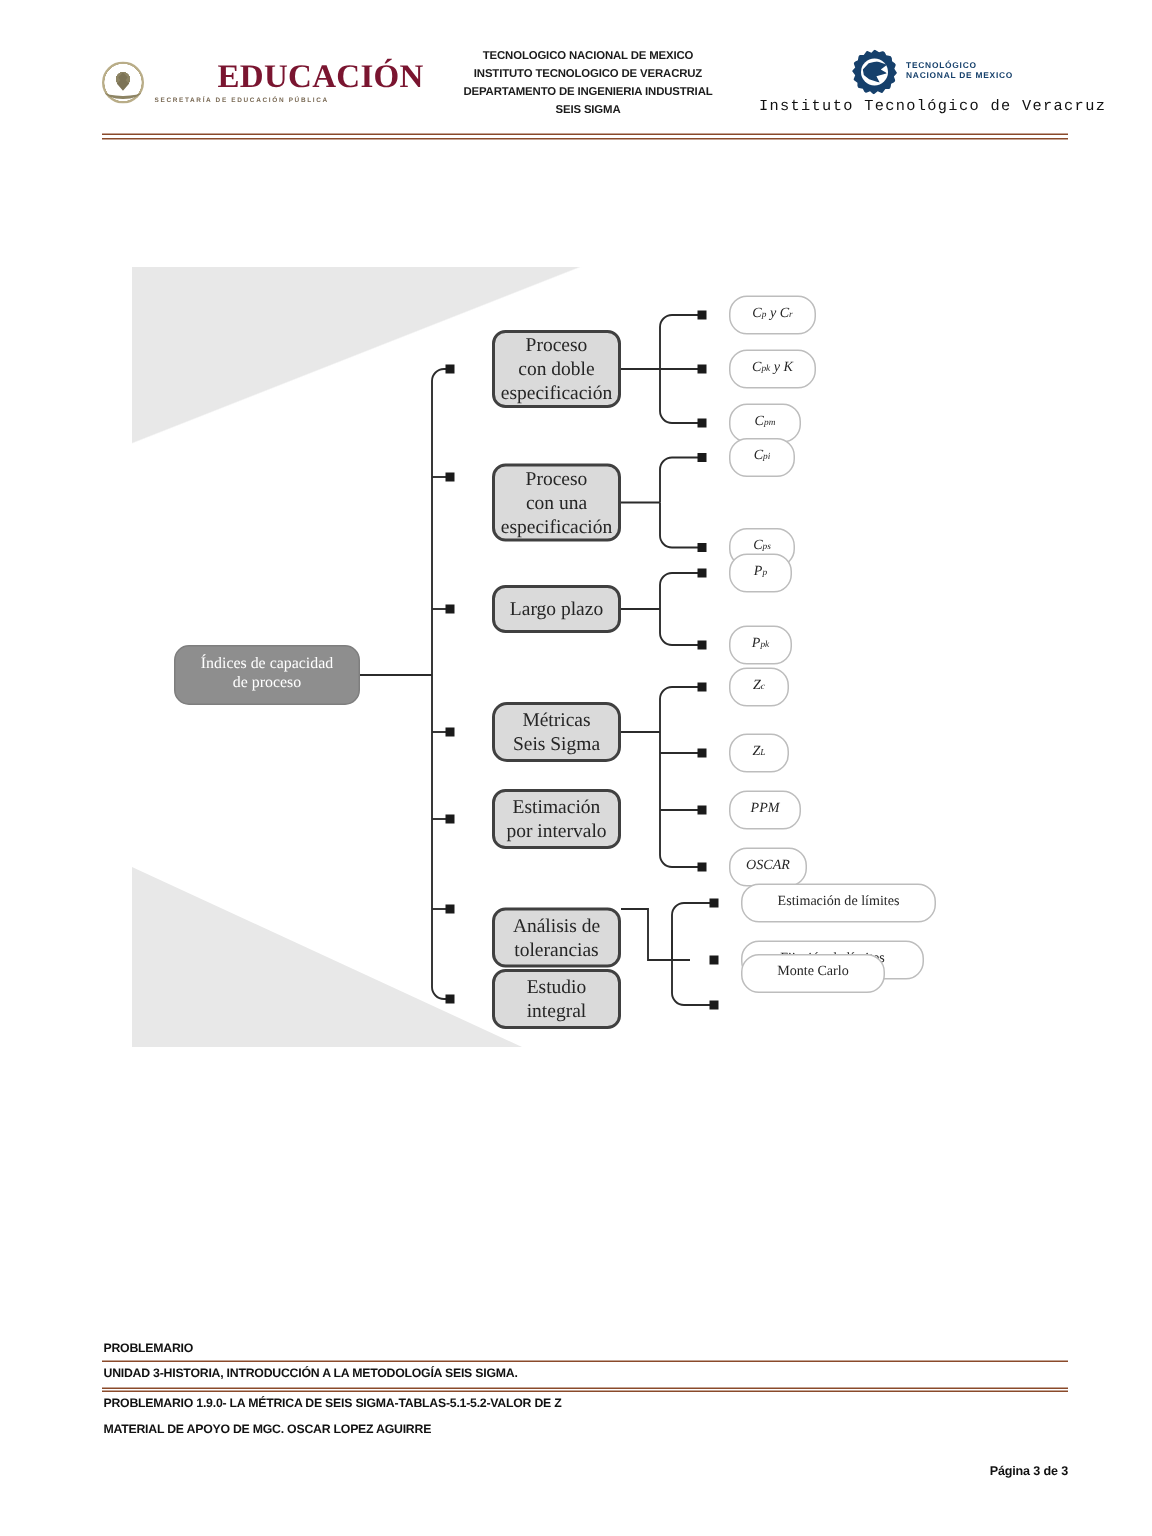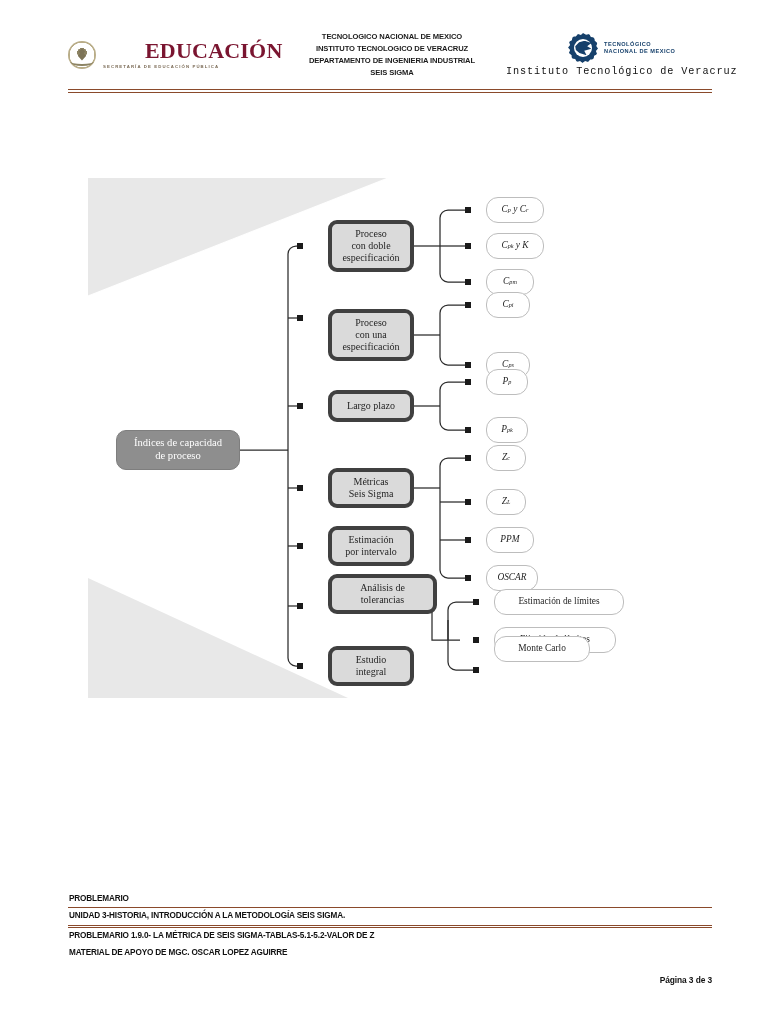--- a/index.html
+++ b/index.html
@@ -108,21 +108,21 @@
     position: absolute; display: flex; align-items: center; justify-content: center;
     text-align: center; font-family: "Liberation Serif", serif;
     line-height: 1.22; white-space: pre-line;
   }
   .node.root {
     background: #8e8e8e; color: #ffffff; border-radius: 10px;
     font-size: 10.6px; border: 1px solid #7e7e7e;
   }
   .node.lvl2 {
     background: #dadada; color: #262626; border-radius: 9px;
-    font-size: 10px; border: 4px solid #404040;
+    font-size: 13px; border: 2px solid #404040;
   }
   .node.lvl3 {
     background: #ffffff; color: #262626; border-radius: 12px;
     font-size: 9.4px; border: 1px solid #bdbdbd;
     font-style: italic;
   }
   .node.lvl3.plain { font-style: normal; }
   .node sub { font-size: 0.66em; vertical-align: -0.22em; font-style: italic; }
   .node .ital { font-style: italic; }
 
@@ -255,25 +255,25 @@
     <div class="node root" style="left:28px; top:252px; width:124px; height:40px;">Índices de capacidad
 de proceso</div>
 
     <div class="node lvl2" style="left:240px; top:42px; width:86px; height:52px;">Proceso
 con doble
 especificación</div>
     <div class="node lvl2" style="left:240px; top:131px; width:86px; height:52px;">Proceso
 con una
 especificación</div>
     <div class="node lvl2" style="left:240px; top:212px; width:86px; height:32px;">Largo plazo</div>
-    <div class="node lvl2" style="left:240px; top:290px; width:86px; height:40px;">Métricas
+    <div class="node lvl2" style="left:240px; top:290px; width:86px; height:40px;border-radius:10px;">Métricas
 Seis Sigma</div>
     <div class="node lvl2" style="left:240px; top:348px; width:86px; height:40px;">Estimación
 por intervalo</div>
-    <div class="node lvl2" style="left:240px; top:396px; width:109px; height:40px;">Análisis de
+    <div class="node lvl2" style="left:240px; top:427px; width:86px; height:40px;">Análisis de
 tolerancias</div>
     <div class="node lvl2" style="left:240px; top:468px; width:86px; height:40px;">Estudio
 integral</div>
 
     <div class="node lvl3" style="left:398px; top:19px; width:58px; height:26px;">
       <span class="ital">C</span><sub>p</sub>&nbsp;y&nbsp;<span class="ital">C</span><sub>r</sub>
     </div>
     <div class="node lvl3" style="left:398px; top:55px; width:58px; height:26px;">
       <span class="ital">C</span><sub>pk</sub>&nbsp;y&nbsp;<span class="ital">K</span>
     </div>

